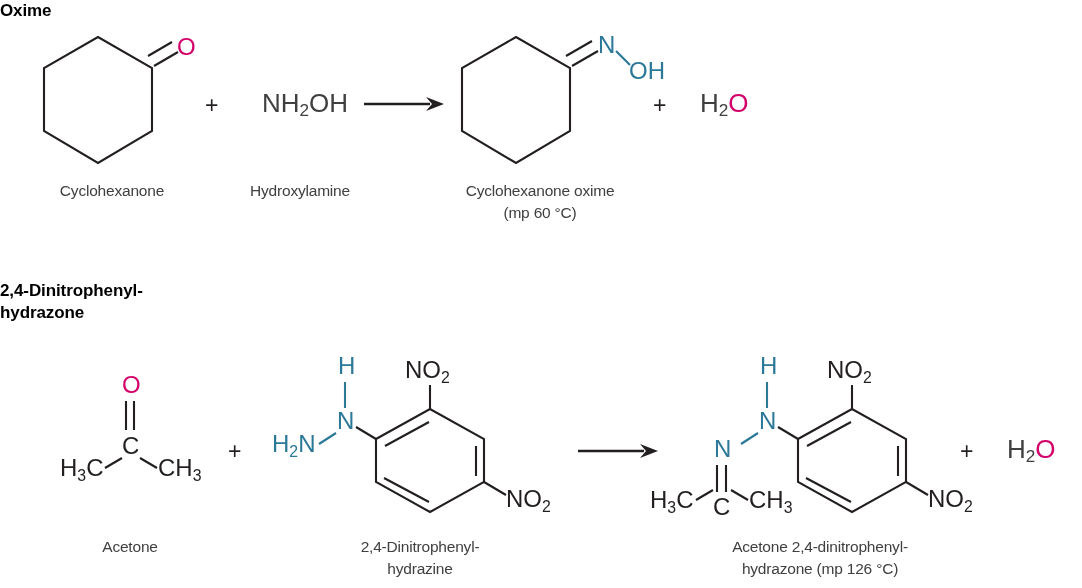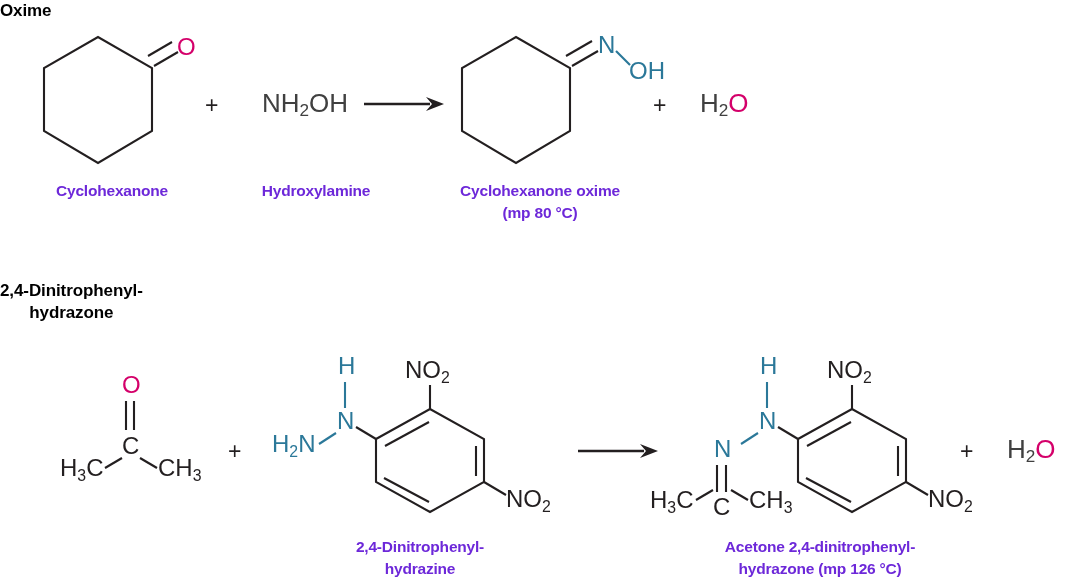--- a/index.html
+++ b/index.html
@@ -21,31 +21,30 @@
     height: 588px;
   }
   .section-title {
     position: absolute;
     font-weight: bold;
     font-size: 17px;
     line-height: 22px;
     color: #000000;
     letter-spacing: -0.1px;
     white-space: pre-line;
-    text-align: center;
   }
   #oxime-title { left: 0px; top: 0px; }
   #dnp-title   { left: 0px; top: 280px; }
 
   .caption {
     position: absolute;
-    font-weight: bold;
+    font-weight: normal;
     font-size: 15.5px;
     line-height: 22px;
-    color: #6d28d9;
+    color: #404040;
     text-align: center;
     white-space: pre-line;
     letter-spacing: -0.2px;
   }
 
   .plus {
     position: absolute;
     font-size: 23px;
     color: #231f20;
     font-family: "Liberation Sans", sans-serif;
@@ -89,40 +88,40 @@
 
     <line class="bond" x1="124" y1="31" x2="148" y2="17"></line>
     <line class="bond" x1="118" y1="21" x2="142" y2="7"></line>
     <text class="atom-mag" x="147" y="20">O</text>
   </svg>
   <div class="caption" style="left:22px; top:180px; width:180px;">Cyclohexanone</div>
 
   <div class="plus" style="left:205px; top:94px;">+</div>
 
   <div class="formula teal" style="left:262px; top:90px;">NH<sub>2</sub>OH</div>
-  <div class="caption" style="left:231px; top:180px; width:170px;">Hydroxylamine</div>
+  <div class="caption" style="left:215px; top:180px; width:170px;">Hydroxylamine</div>
 
   <svg style="left:364px; top:96px;" width="80" height="16" viewBox="0 0 80 16">
     <line class="arrow-line" x1="0" y1="8" x2="66" y2="8"></line>
     <path class="arrow-head" d="M 62,1 L 80,8 L 62,15 L 68,8 Z"></path>
   </svg>
 
   <svg style="left:448px; top:35px;" width="200" height="130" viewBox="0 0 200 130">
 
     <path class="bond" d="M 14,33 L 14,96 L 68,128 L 122,96 L 122,33 L 68,2 Z"></path>
 
     <line class="bond" x1="124" y1="31" x2="150" y2="16"></line>
     <line class="bond" x1="118" y1="21" x2="144" y2="6"></line>
     <text class="atom-teal" x="150" y="18">N</text>
 
     <line class="bond-teal" x1="168" y1="16" x2="182" y2="30"></line>
     <text class="atom-teal" x="181" y="44">OH</text>
   </svg>
   <div class="caption" style="left:410px; top:180px; width:260px;">Cyclohexanone oxime
-(mp 80 °C)</div>
+(mp 60 °C)</div>
 
   <div class="plus" style="left:653px; top:94px;">+</div>
 
   <div class="formula" style="left:700px; top:90px;"><span class="teal">H<sub>2</sub></span><span class="magenta">O</span></div>
 
   <div class="section-title" id="dnp-title">2,4-Dinitrophenyl-
 hydrazone</div>
 
   <svg style="left:60px; top:368px;" width="160" height="110" viewBox="0 0 160 110">
 
@@ -132,20 +131,21 @@
     <line class="bond" x1="74" y1="33" x2="74" y2="62"></line>
 
     <text class="atom" x="62" y="86">C</text>
 
     <text class="atom" x="0" y="108">H<tspan class="sub" dy="5">3</tspan><tspan dy="-5">C</tspan></text>
     <line class="bond" x1="45" y1="100" x2="62" y2="90"></line>
 
     <line class="bond" x1="80" y1="90" x2="97" y2="100"></line>
     <text class="atom" x="98" y="108">CH<tspan class="sub" dy="5">3</tspan></text>
   </svg>
+  <div class="caption" style="left:55px; top:536px; width:150px;">Acetone</div>
 
   <div class="plus" style="left:228px; top:440px;">+</div>
 
   <svg style="left:272px; top:352px;" width="290" height="165" viewBox="0 0 290 165">
 
     <text class="atom-teal" x="66" y="22">H</text>
 
     <line class="bond-teal" x1="73" y1="30" x2="73" y2="56"></line>
 
     <text class="atom-teal" x="65" y="77">N</text>

